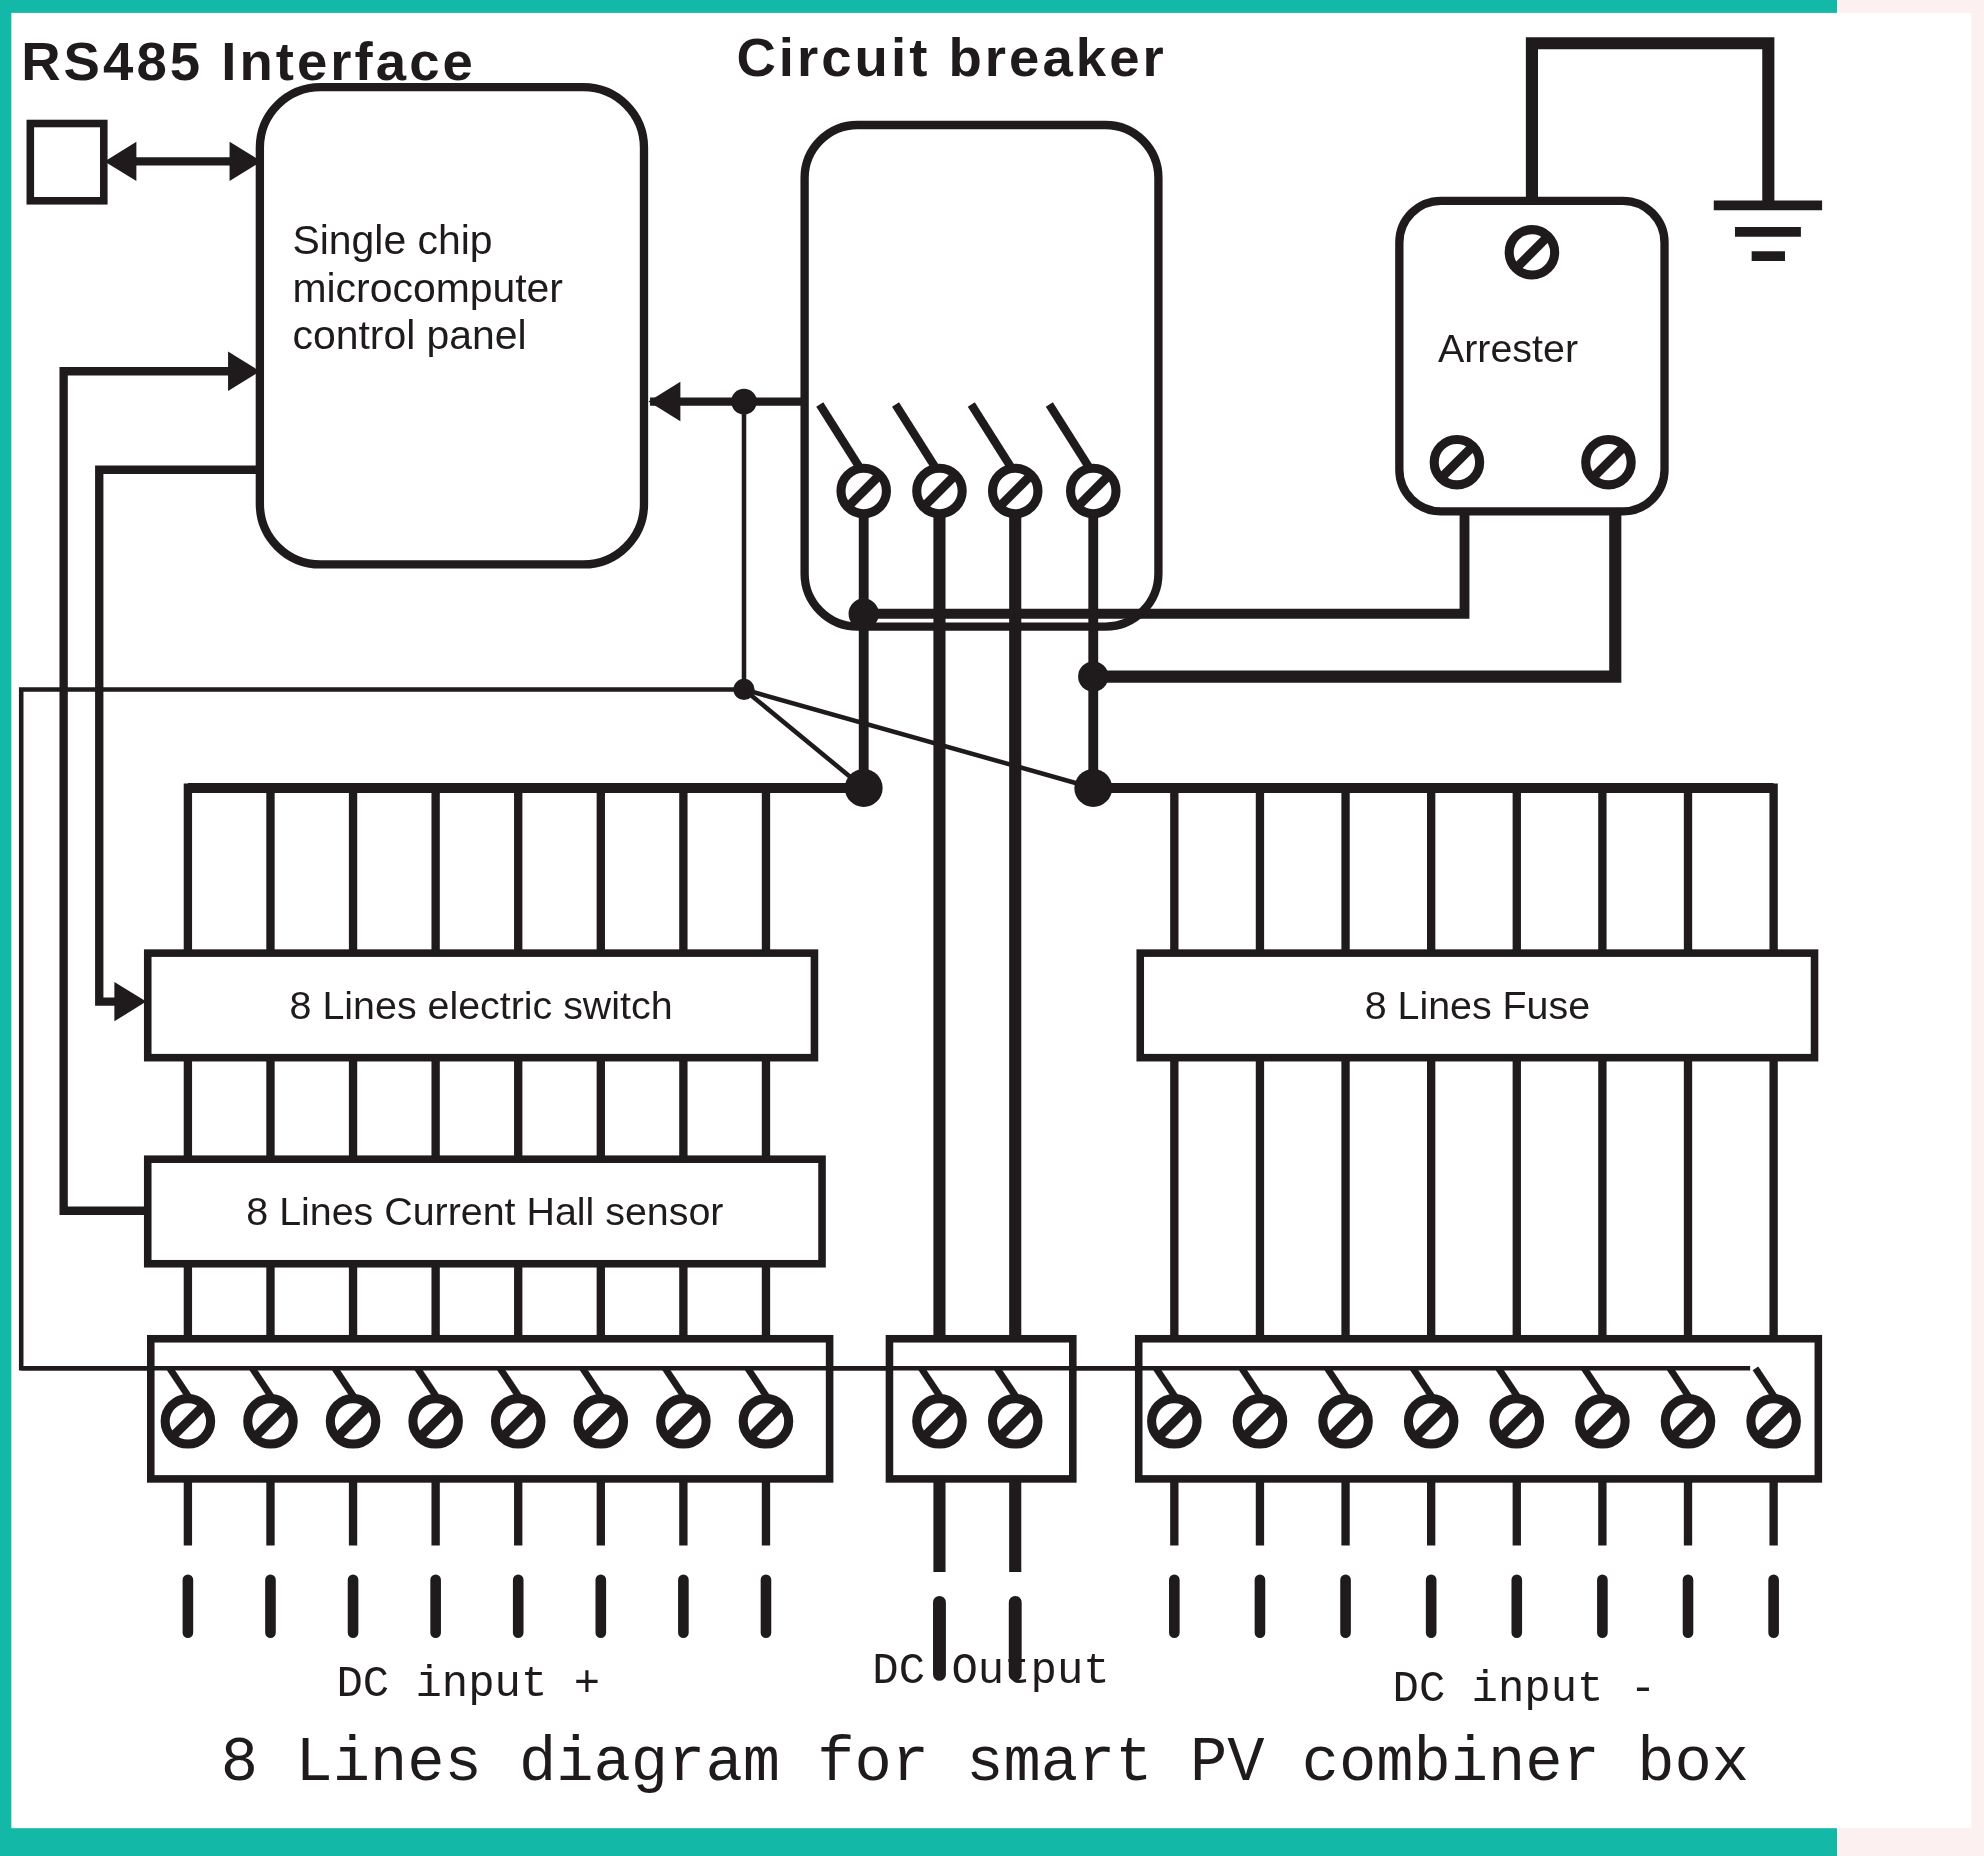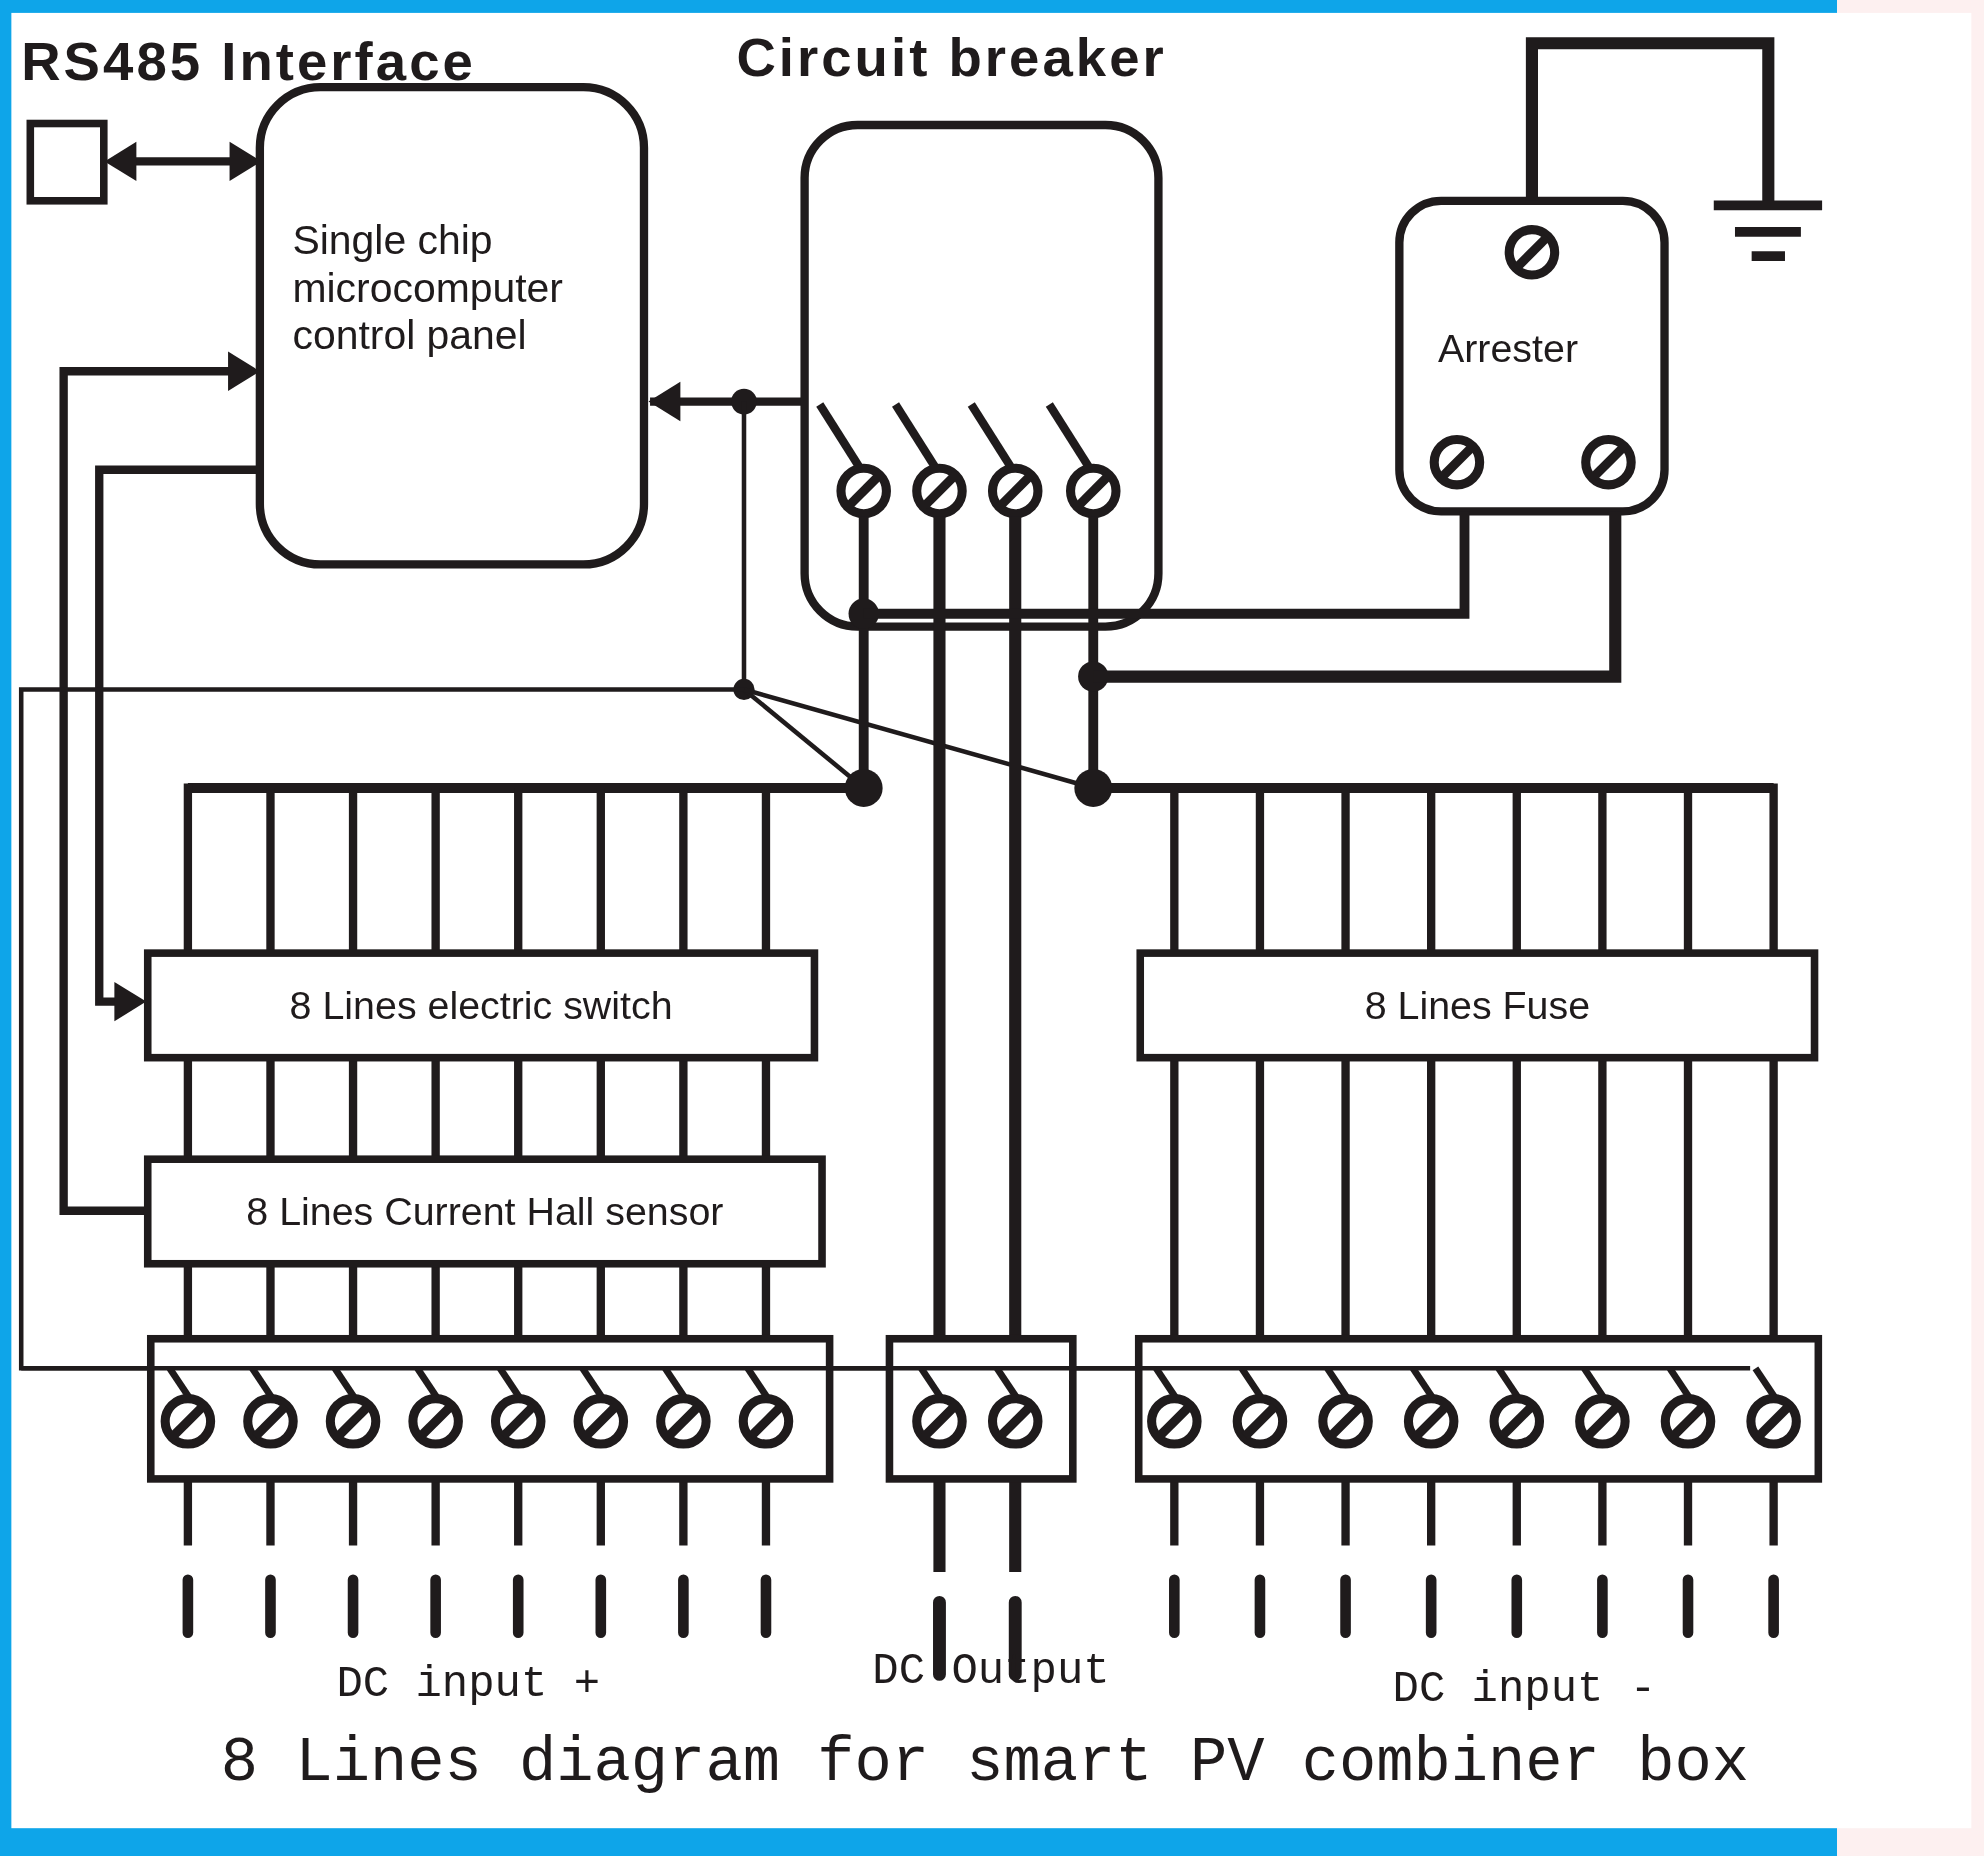--- a/index.html
+++ b/index.html
@@ -1,16 +1,16 @@
 <!DOCTYPE html>
 <html style="font-size:12px"><head>
 <meta charset="utf-8">
 <style>
   html,body{margin:0;padding:0;background:#fdf0f0;}
-  .stage{width:1837px;height:1857px;position:relative;background:#0ea5e9;}
+  .stage{width:1837px;height:1857px;position:relative;background:#14b8a6;}
   svg{display:block}
   text{fill:#1f1b1c}
   .t-title{font-family:"Liberation Sans",sans-serif;font-weight:bold;font-size:72px;letter-spacing:4px;}
   .t-box{font-family:"Liberation Sans",sans-serif;font-weight:400;font-size:52px;}
   .t-panel{font-family:"Liberation Sans",sans-serif;font-weight:400;font-size:54px;}
   .t-arrester{font-family:"Liberation Sans",sans-serif;font-weight:500;font-size:52px;}
   .t-mono{font-family:"Liberation Mono","DejaVu Sans Mono",monospace;font-size:58px;}
   .t-caption{font-family:"Liberation Mono","DejaVu Sans Mono",monospace;font-size:82px;}
   .wire{stroke:#1f1b1c;fill:none;stroke-width:11;}
   .wire-thick{stroke:#1f1b1c;fill:none;stroke-width:16;}

